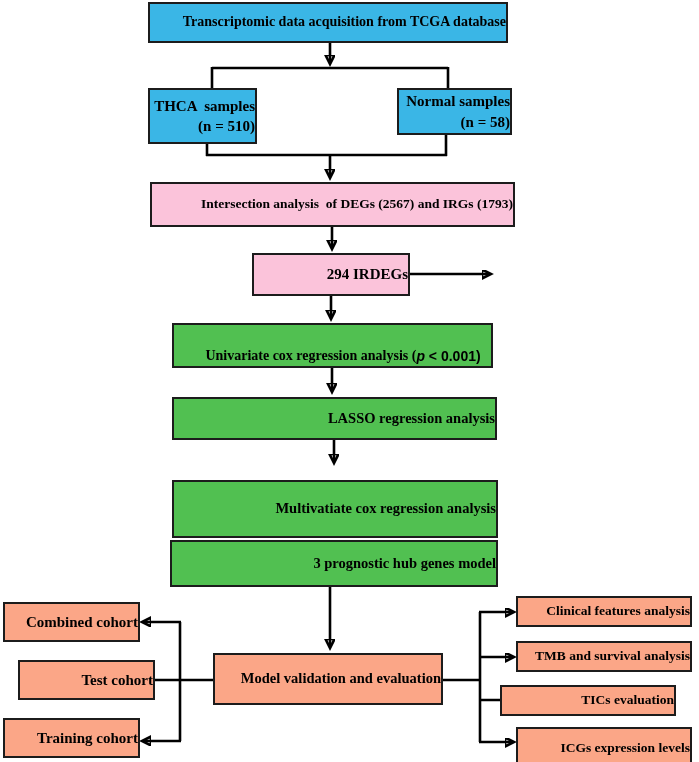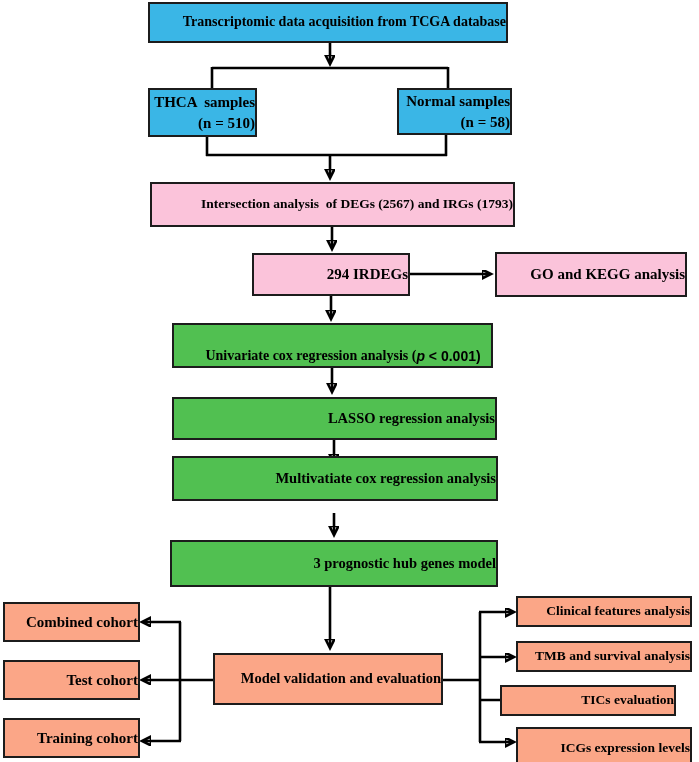--- a/index.html
+++ b/index.html
@@ -69,69 +69,66 @@
     <path d="M479 612 H513" marker-end="url(#arrow)"></path>
     <path d="M479 657 H513" marker-end="url(#arrow)"></path>
     <path d="M479 700 H513" marker-end="url(#arrow)"></path>
     <path d="M479 742 H513" marker-end="url(#arrow)"></path>
   </svg>
 
   <div class="node fs14" style="left: 148px; top: 2px; width: 360px; height: 41px; background: rgb(58, 182, 230); border-color: rgb(28, 28, 28);">
     <span>Transcriptomic data acquisition from TCGA database</span>
   </div>
 
-  <div class="node fs15" style="left: 148px; top: 88px; width: 109px; height: 49px; background: rgb(58, 182, 230); border-color: rgb(28, 28, 28);">
+  <div class="node fs15" style="left: 148px; top: 88px; width: 109px; height: 56px; background: rgb(58, 182, 230); border-color: rgb(28, 28, 28);">
     <span>THCA  samples</span>
     <span>(n = 510)</span>
   </div>
 
   <div class="node fs15" style="left: 397px; top: 88px; width: 115px; height: 47px; background: rgb(58, 182, 230); border-color: rgb(28, 28, 28);">
     <span>Normal samples</span>
     <span>(n = 58)</span>
   </div>
 
   <div class="node fs135" style="left: 150px; top: 182px; width: 365px; height: 45px; background: rgb(251, 195, 218); border-color: rgb(28, 28, 28);">
     <span>Intersection analysis  of DEGs (2567) and IRGs (1793)</span>
   </div>
 
   <div class="node fs15" style="left: 252px; top: 253px; width: 158px; height: 43px; background: rgb(251, 195, 218); border-color: rgb(28, 28, 28);">
     <span>294 IRDEGs</span>
   </div>
 
-  <div class="node fs15" style="left: 495px; top: 252px; width: 192px; height: 45px; background: rgb(251, 195, 218); border-color: rgb(28, 28, 28);">
-    <span>GO and KEGG analysis</span>
-  </div>
 
   <div class="node fs14" style="left: 172px; top: 323px; width: 321px; height: 45px; flex-direction: row; background: rgb(81, 192, 81); border-color: rgb(28, 28, 28); padding-left: 21px;">
     <span>Univariate cox regression analysis (</span>
       <span class="pvar">p</span>
       <span class="psuffix"> &lt; 0.001)</span>
   </div>
 
   <div class="node fs145" style="left: 172px; top: 397px; width: 325px; height: 43px; background: rgb(81, 192, 81); border-color: rgb(28, 28, 28);">
     <span>LASSO regression analysis</span>
   </div>
 
-  <div class="node fs145" style="left: 172px; top: 456px; width: 326px; height: 45px; background: rgb(81, 192, 81); border-color: rgb(28, 28, 28);">
+  <div class="node fs145" style="left: 172px; top: 480px; width: 326px; height: 58px; background: rgb(81, 192, 81); border-color: rgb(28, 28, 28);">
     <span>Multivatiate cox regression analysis</span>
   </div>
 
   <div class="node fs145" style="left: 170px; top: 540px; width: 328px; height: 47px; background: rgb(81, 192, 81); border-color: rgb(28, 28, 28);">
     <span>3 prognostic hub genes model</span>
   </div>
 
   <div class="node fs145" style="left: 213px; top: 653px; width: 230px; height: 52px; background: rgb(251, 166, 135); border-color: rgb(28, 28, 28);">
     <span>Model validation and evaluation</span>
   </div>
 
   <div class="node fs15" style="left: 3px; top: 602px; width: 137px; height: 40px; background: rgb(251, 166, 135); border-color: rgb(28, 28, 28);">
     <span>Combined cohort</span>
   </div>
 
-  <div class="node fs15" style="left: 3px; top: 660px; width: 137px; height: 40px; background: rgb(251, 166, 135); border-color: rgb(28, 28, 28); font-family: Liberation Serif, serif;">
+  <div class="node fs15" style="left: 18px; top: 660px; width: 137px; height: 40px; background: rgb(251, 166, 135); border-color: rgb(28, 28, 28); font-family: Liberation Serif, serif;">
     <span>Test cohort</span>
   </div>
 
   <div class="node fs15" style="left: 3px; top: 718px; width: 137px; height: 40px; background: rgb(251, 166, 135); border-color: rgb(28, 28, 28);">
     <span>Training cohort</span>
   </div>
 
   <div class="node fs135" style="left: 516px; top: 596px; width: 176px; height: 31px; background: rgb(251, 166, 135); border-color: rgb(28, 28, 28);">
     <span>Clinical features analysis</span>
   </div>

